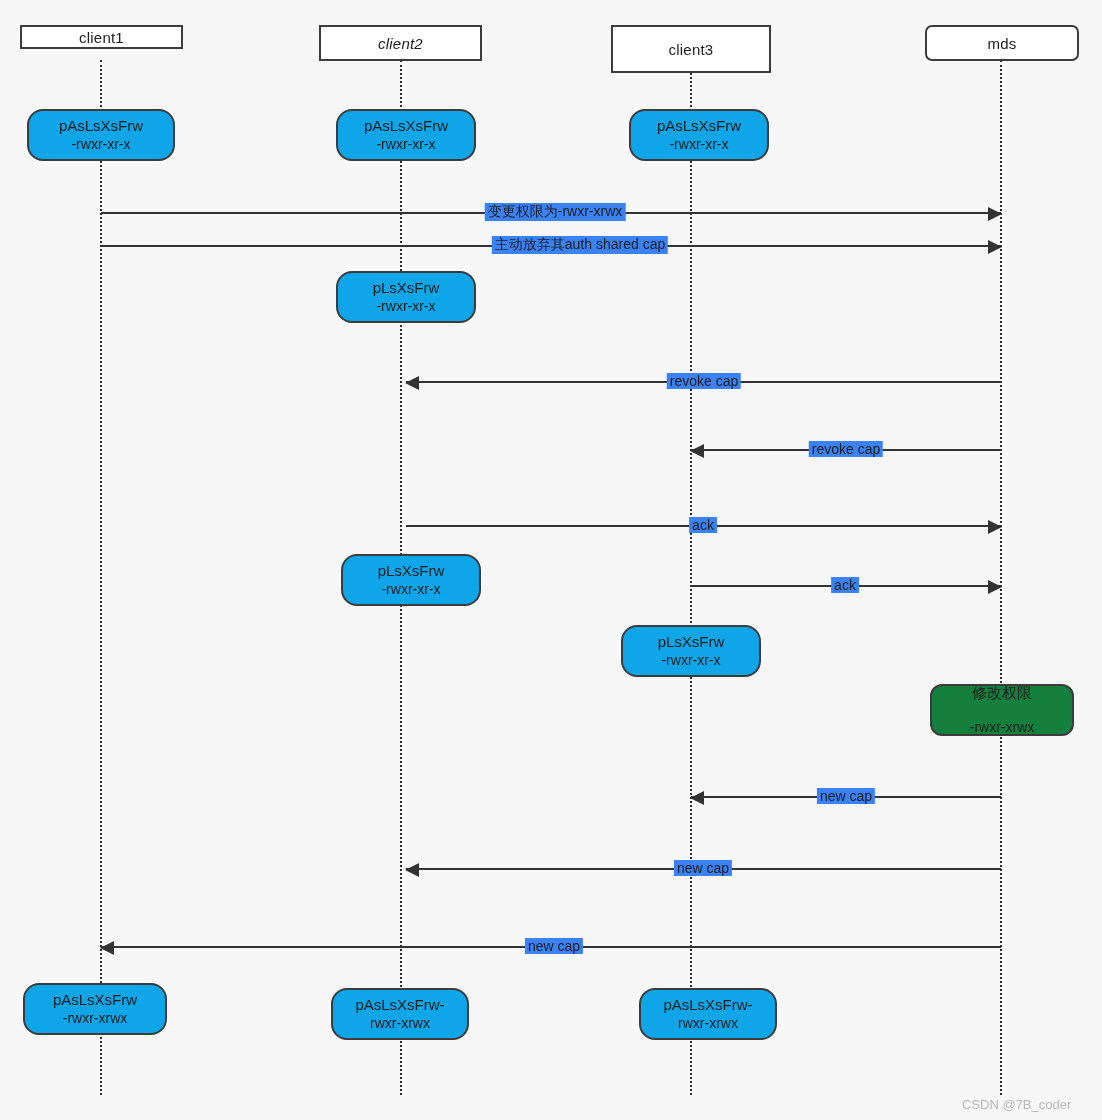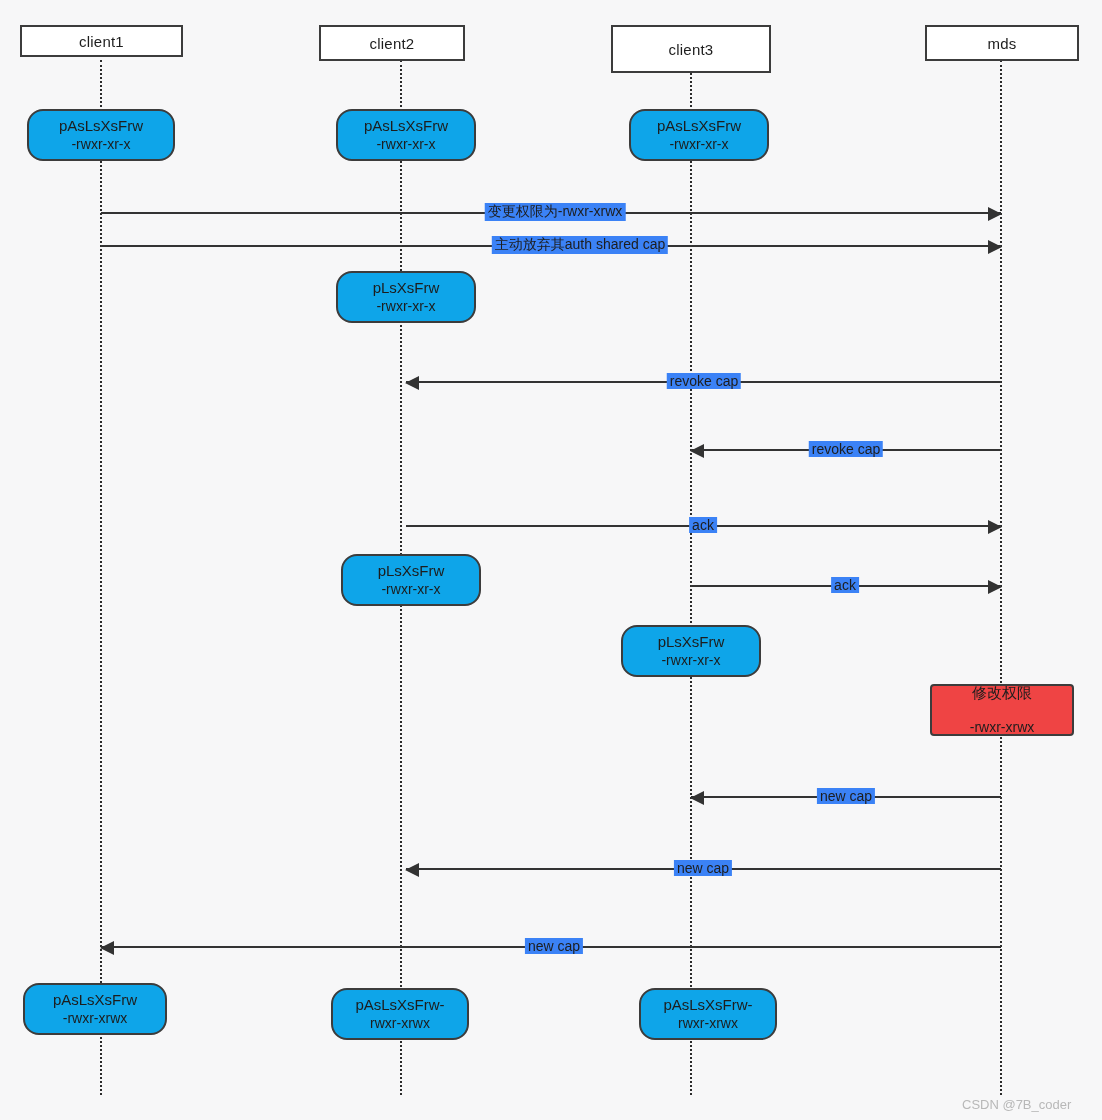--- a/index.html
+++ b/index.html
@@ -48,22 +48,22 @@
     justify-content: center;
     line-height: 1.22;
     color: #1d1d1d;
     text-align: center;
   }
   .note.cyan {
     background: #0ea5e9;
     border-radius: 16px;
   }
   .note.green {
-    background: #ef4444;
-    border-radius: 4px;
+    background: #15803d;
+    border-radius: 12px;
     gap: 16px;
   }
   .note .l1 { font-size: 15px; }
   .note .l2 { font-size: 14px; }
 
   
   .msg {
     position: absolute;
     height: 0;
     border-top: 2px solid #333333;
@@ -108,30 +108,30 @@
 <body>
 
 <div id="canvas">
   <div id="lifelines-layer">
       <div class="lifeline" style="left: 100px; top: 60px; height: 1035px;"></div>
       <div class="lifeline" style="left: 400px; top: 60px; height: 1035px;"></div>
       <div class="lifeline" style="left: 690px; top: 60px; height: 1035px;"></div>
       <div class="lifeline" style="left: 1000px; top: 60px; height: 1035px;"></div>
     </div>
   <div id="participants-layer">
-      <div class="participant" style="left: 20px; top: 25px; width: 163px; height: 32px;">
+      <div class="participant" style="left: 20px; top: 25px; width: 163px; height: 24px;">
         <span>client1</span>
       </div>
-      <div class="participant" style="left: 319px; top: 25px; width: 146px; height: 36px;">
+      <div class="participant" style="left: 319px; top: 25px; width: 163px; height: 36px; font-style: italic;">
         <span>client2</span>
       </div>
       <div class="participant" style="left: 611px; top: 25px; width: 160px; height: 48px;">
         <span>client3</span>
       </div>
-      <div class="participant" style="left: 925px; top: 25px; width: 154px; height: 36px;">
+      <div class="participant" style="left: 925px; top: 25px; width: 154px; height: 36px; border-radius: 7px;">
         <span>mds</span>
       </div>
     </div>
   <div id="messages-layer">
       <div class="msg" style="left: 101px; top: 212px; width: 900px;">
         <div class="arrowhead right"></div>
       </div>
       <div class="msg-label" style="left: 555px; top: 212px;">变更权限为-rwxr-xrwx</div>
       <div class="msg" style="left: 101px; top: 245px; width: 900px;">
         <div class="arrowhead right"></div>

